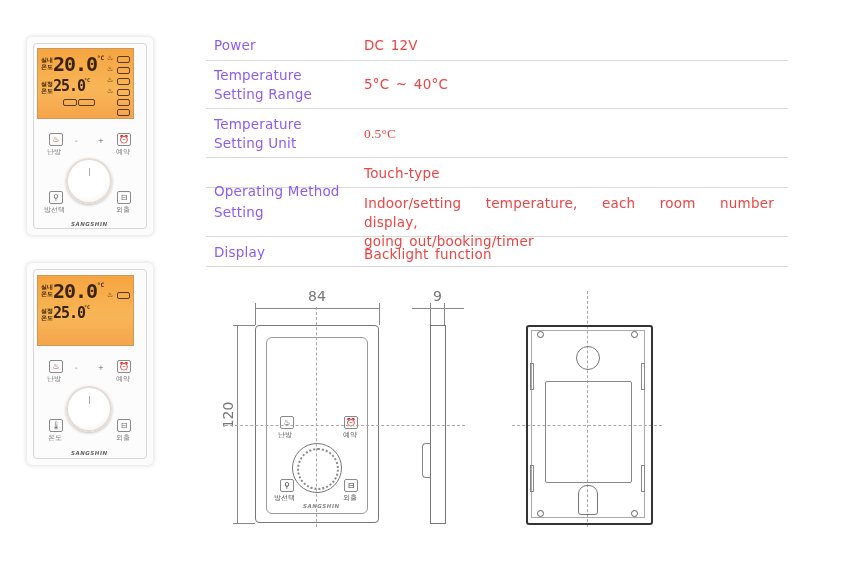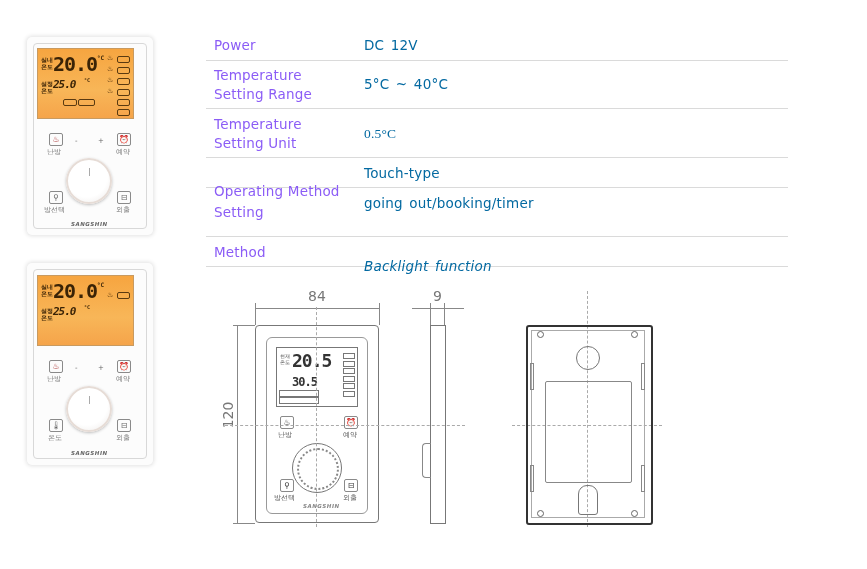--- a/index.html
+++ b/index.html
@@ -4,33 +4,33 @@
 <style>
   html, body { margin:0; padding:0; background:#ffffff; }
   body { width:867px; height:569px; position:relative; overflow:hidden; font-family:"DejaVu Sans", sans-serif; color:#555; }
 
   
   .device { position:absolute; background:#fcfcfc; border-radius:6px; box-shadow:0 0 4px rgba(0,0,0,0.12), inset 0 0 0 1px #eee; }
   .device .inner { position:absolute; left:7px; top:7px; right:7px; bottom:7px; border:1px solid #d8d8d8; border-radius:4px; }
   .lcd { position:absolute; background:linear-gradient(180deg,#f6a540 0%,#f8b658 60%,#f5a44a 100%); border:1px solid #c89a60; }
   .lcd-text { position:absolute; font-family:"DejaVu Sans Mono", monospace; color:#3a2306; font-weight:bold; line-height:1; }
   .lcd-big { font-size:20px; letter-spacing:-1px; }
-  .lcd-mid { font-size:11px; letter-spacing:-1px;font-style:italic; }
+  .lcd-mid { font-size:15px; letter-spacing:-1px; }
   .lcd-sm { font-size:6px; font-weight:bold; line-height:7px; }
   .lcd-box { position:absolute; border:1px solid #5a3a10; border-radius:2px; width:11px; height:5px; }
   .flame { position:absolute; font-size:7px; color:#4a2a05; }
   .dial { position:absolute; border-radius:50%; background:radial-gradient(circle at 45% 40%, #ffffff 55%, #e8e4e2 100%); box-shadow:0 1px 3px rgba(0,0,0,0.25), inset 0 0 0 2px #e6dcd6; }
   .dial::after { content:""; position:absolute; left:50%; top:22%; width:1px; height:8px; background:#aaa; }
   .btn-icon { position:absolute; width:12px; height:11px; border:1px solid #8a8a8a; border-radius:2px; font-size:8px; line-height:11px; text-align:center; color:#a33; }
   .btn-label { position:absolute; font-size:7px; color:#777; white-space:nowrap; }
   .brand { position:absolute; font-size:5.5px; font-style:italic; font-weight:bold; color:#666; letter-spacing:0.5px; white-space:nowrap; }
   .arrow-lbl { position:absolute; font-size:7px; color:#666; }
   .spec-row { position:absolute; left:206px; width:582px; border-bottom:1px solid #dadada; }
   .spec-key { position:absolute; left:8px; font-size:13.5px; color:#8b5cf6; line-height:19px; letter-spacing:0.2px; }
-  .spec-val { position:absolute; left:158px; font-size:13.5px; color:#0369a1; line-height:19px; letter-spacing:0.2px; word-spacing:2px; }
+  .spec-val { position:absolute; left:158px; font-size:13.5px; color:#ef4444; line-height:19px; letter-spacing:0.2px; word-spacing:2px; }
 
   
   .draw { position:absolute; }
   .line { position:absolute; background:#888; }
   .dash-h { position:absolute; height:0; border-top:1px dashed #aaa; }
   .dash-v { position:absolute; width:0; border-left:1px dashed #aaa; }
   .dim-text { position:absolute; font-size:14px; color:#777; font-family:"DejaVu Sans", sans-serif; }
 </style>
 </head>
 <body>
@@ -120,58 +120,45 @@
     </div>
     <div class="spec-val" style="top:15px;font-family:Liberation Serif, serif;">0.5°C</div>
   </div>
   <div class="spec-row" style="top:158px;height:29px;">
     <div class="spec-key" style="top:24px;">Operating Method</div>
     <div class="spec-val" style="top:6px;">Touch-type</div>
   </div>
   <div class="spec-row" style="top:188px;height:48px;">
     <div class="spec-key" style="top:15px;">Setting</div>
     <div class="spec-val" style="top:6px;width:410px;text-align:justify;">
+      <div style="word-spacing:5px;">Indoor/setting temperature, each room number display,</div>
       <div>going out/booking/timer</div>
     </div>
   </div>
   <div class="spec-row" style="top:237px;height:29px;">
-    <div class="spec-key" style="top:6px;">Method</div>
-    <div class="spec-val" style="top:20px;font-style:italic;">Backlight function</div>
+    <div class="spec-key" style="top:6px;">Display</div>
+    <div class="spec-val" style="top:8px;">Backlight function</div>
   </div>
 </div>
 
 <div class="draw" style="left:225px;top:285px;width:240px;height:245px;">
 
   <div class="dim-text" style="left:83px;top:3px;">84</div>
   <div class="line" style="left:30px;top:23px;width:124px;height:1px;"></div>
   <div class="line" style="left:30px;top:18px;width:1px;height:22px;"></div>
   <div class="line" style="left:154px;top:18px;width:1px;height:22px;"></div>
 
   <div class="dim-text" style="left:-10px;top:122px;transform:rotate(-90deg);">120</div>
   <div class="line" style="left:12px;top:40px;width:1px;height:198px;"></div>
   <div class="line" style="left:8px;top:40px;width:22px;height:1px;"></div>
   <div class="line" style="left:8px;top:238px;width:22px;height:1px;"></div>
 
   <div style="position:absolute;left:30px;top:40px;width:122px;height:196px;border:1.5px solid #777;border-radius:4px;"></div>
   <div style="position:absolute;left:41px;top:52px;width:100px;height:175px;border:1px solid #999;border-radius:6px;"></div>
 
-  <div style="position:absolute;left:51px;top:62px;width:80px;height:58px;border:1px solid #777;background:#fff;">
-    <div style="position:absolute;left:3px;top:5px;font-size:5px;line-height:6px;white-space:pre;color:#444;">현재
-온도</div>
-    <div style="position:absolute;left:15px;top:2px;font-size:18px;font-weight:bold;font-family:'DejaVu Sans Mono',monospace;color:#333;letter-spacing:-1px;">20.5</div>
-    <div style="position:absolute;left:15px;top:27px;font-size:12px;font-weight:bold;font-family:'DejaVu Sans Mono',monospace;color:#333;letter-spacing:-1px;">30.5</div>
-    <div style="position:absolute;left:2px;top:42px;width:38px;height:5px;border:1px solid #777;"></div>
-    <div style="position:absolute;left:2px;top:49px;width:38px;height:5px;border:1px solid #777;"></div>
-    <div style="position:absolute;left:66px;top:5px;width:10px;height:4px;border:1px solid #777;"></div>
-    <div style="position:absolute;left:66px;top:13px;width:10px;height:4px;border:1px solid #777;"></div>
-    <div style="position:absolute;left:66px;top:20px;width:10px;height:4px;border:1px solid #777;"></div>
-    <div style="position:absolute;left:66px;top:28px;width:10px;height:4px;border:1px solid #777;"></div>
-    <div style="position:absolute;left:66px;top:35px;width:10px;height:4px;border:1px solid #777;"></div>
-    <div style="position:absolute;left:66px;top:43px;width:10px;height:4px;border:1px solid #777;"></div>
-  </div>
 
   <div class="btn-icon" style="left:55px;top:131px;color:#333;">♨</div>
   <div class="btn-label" style="left:53px;top:145px;color:#555;">난방</div>
   <div class="btn-icon" style="left:119px;top:131px;color:#333;">⏰</div>
   <div class="btn-label" style="left:118px;top:145px;color:#555;">예약</div>
   <div style="position:absolute;left:67px;top:158px;width:48px;height:48px;border:1.5px solid #777;border-radius:50%;"></div>
   <div style="position:absolute;left:72px;top:163px;width:38px;height:38px;border:2px dotted #888;border-radius:50%;"></div>
   <div class="btn-icon" style="left:55px;top:194px;color:#333;">⚲</div>
   <div class="btn-label" style="left:49px;top:208px;color:#555;">방선택</div>
   <div class="btn-icon" style="left:119px;top:194px;color:#333;">⊟</div>

